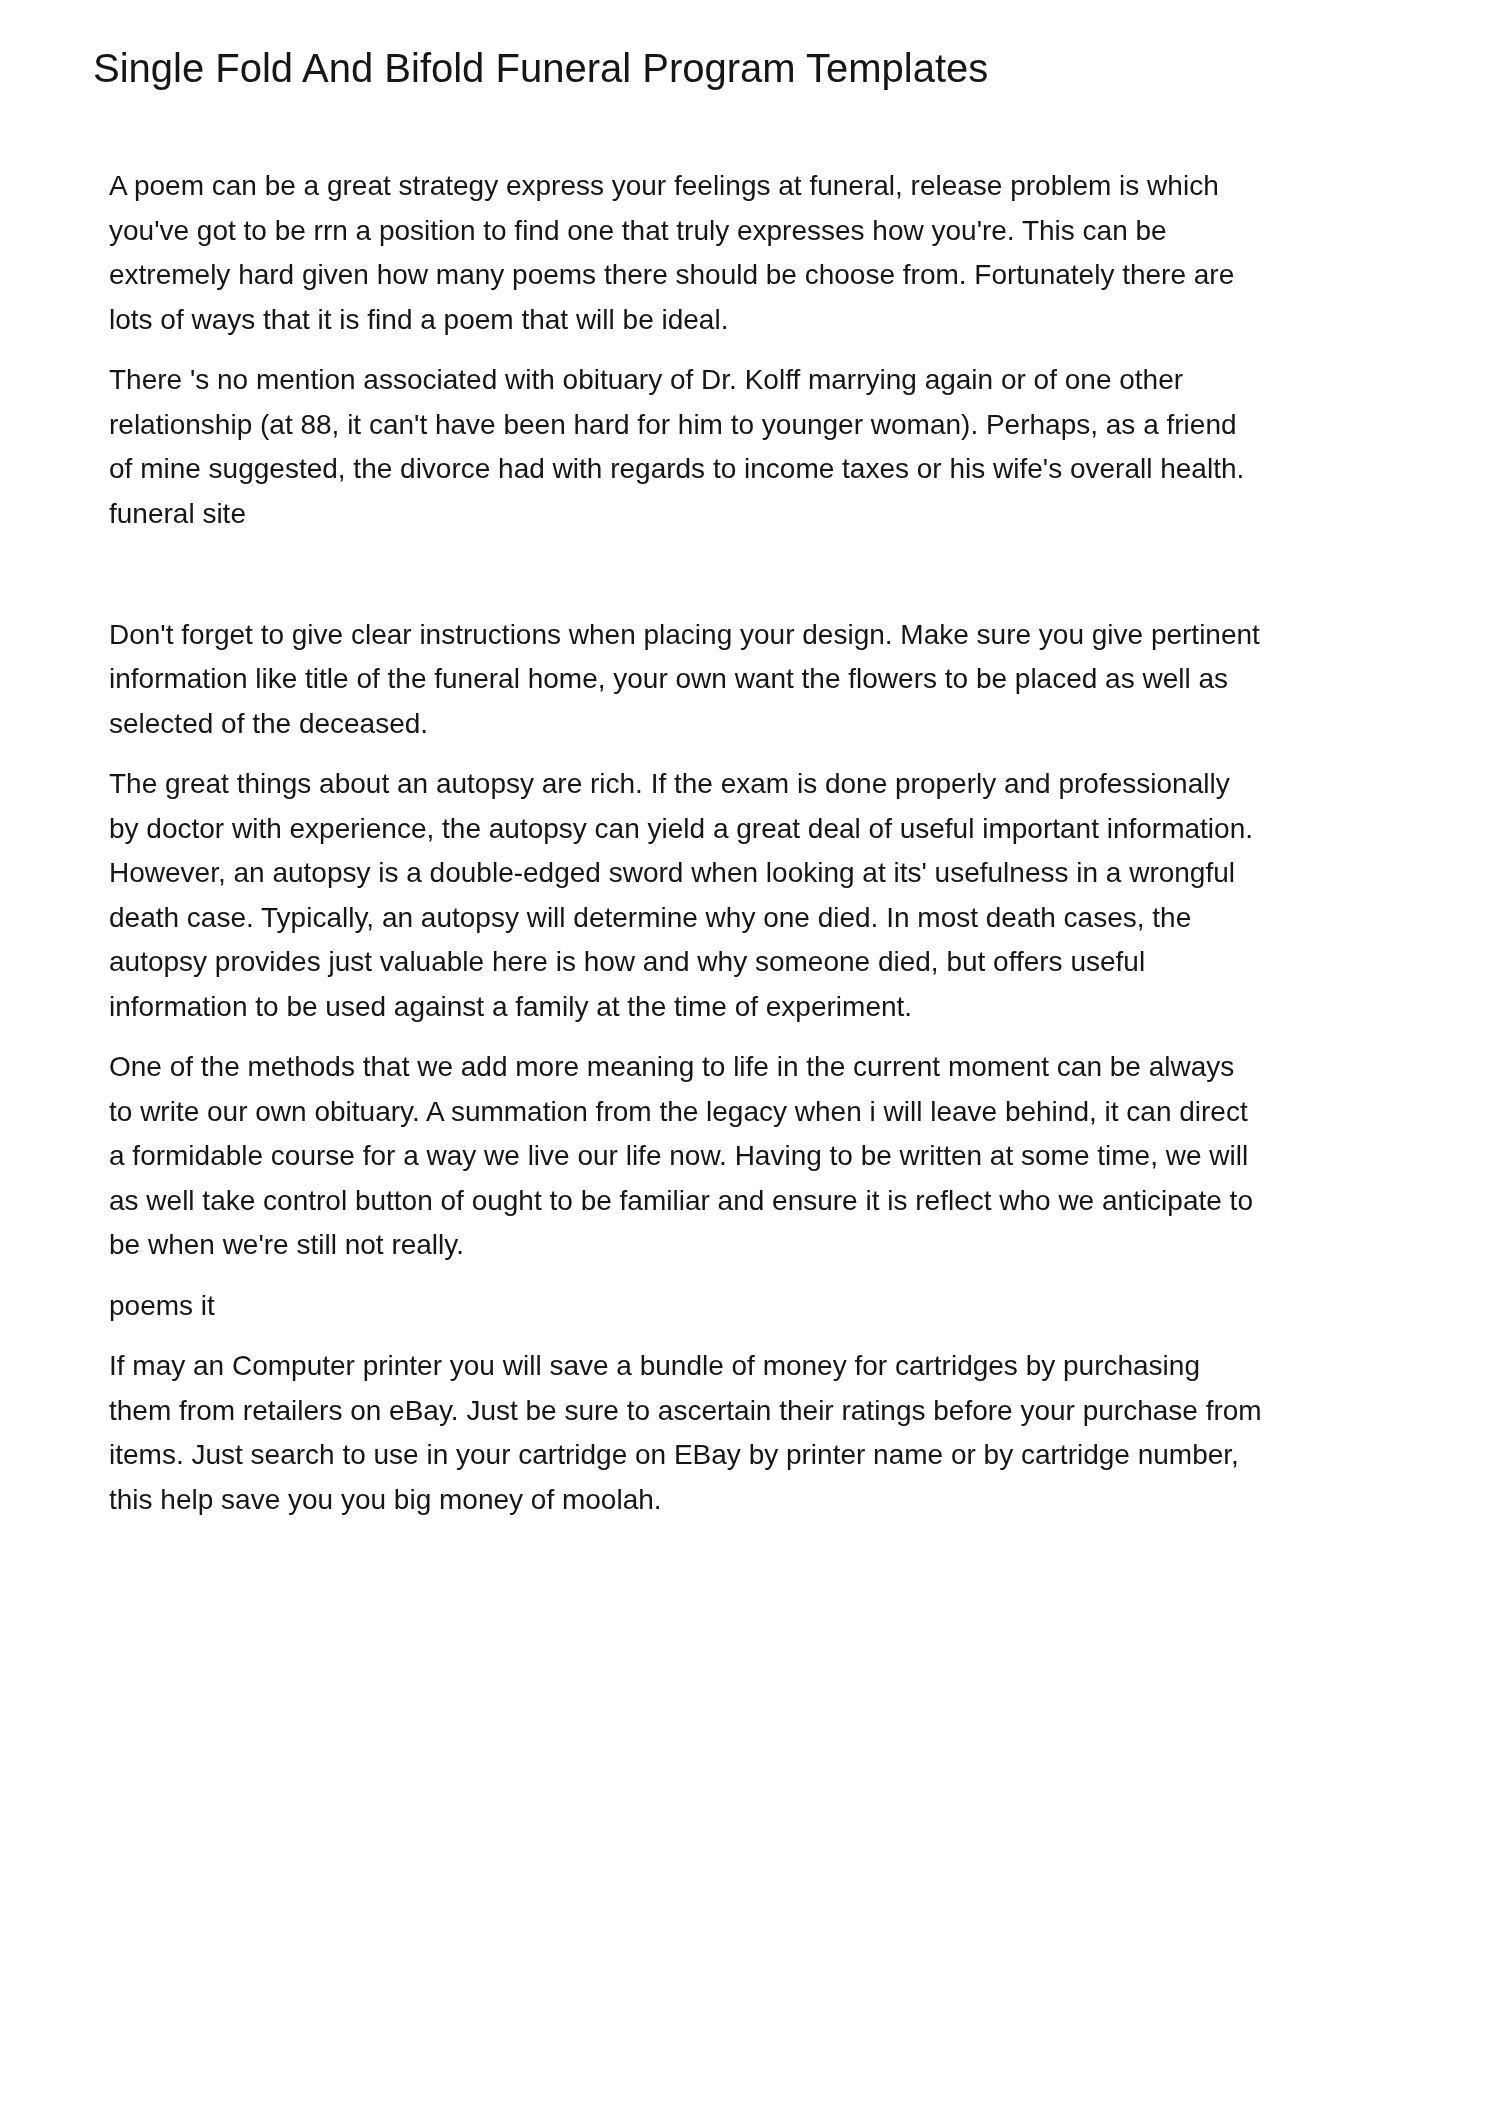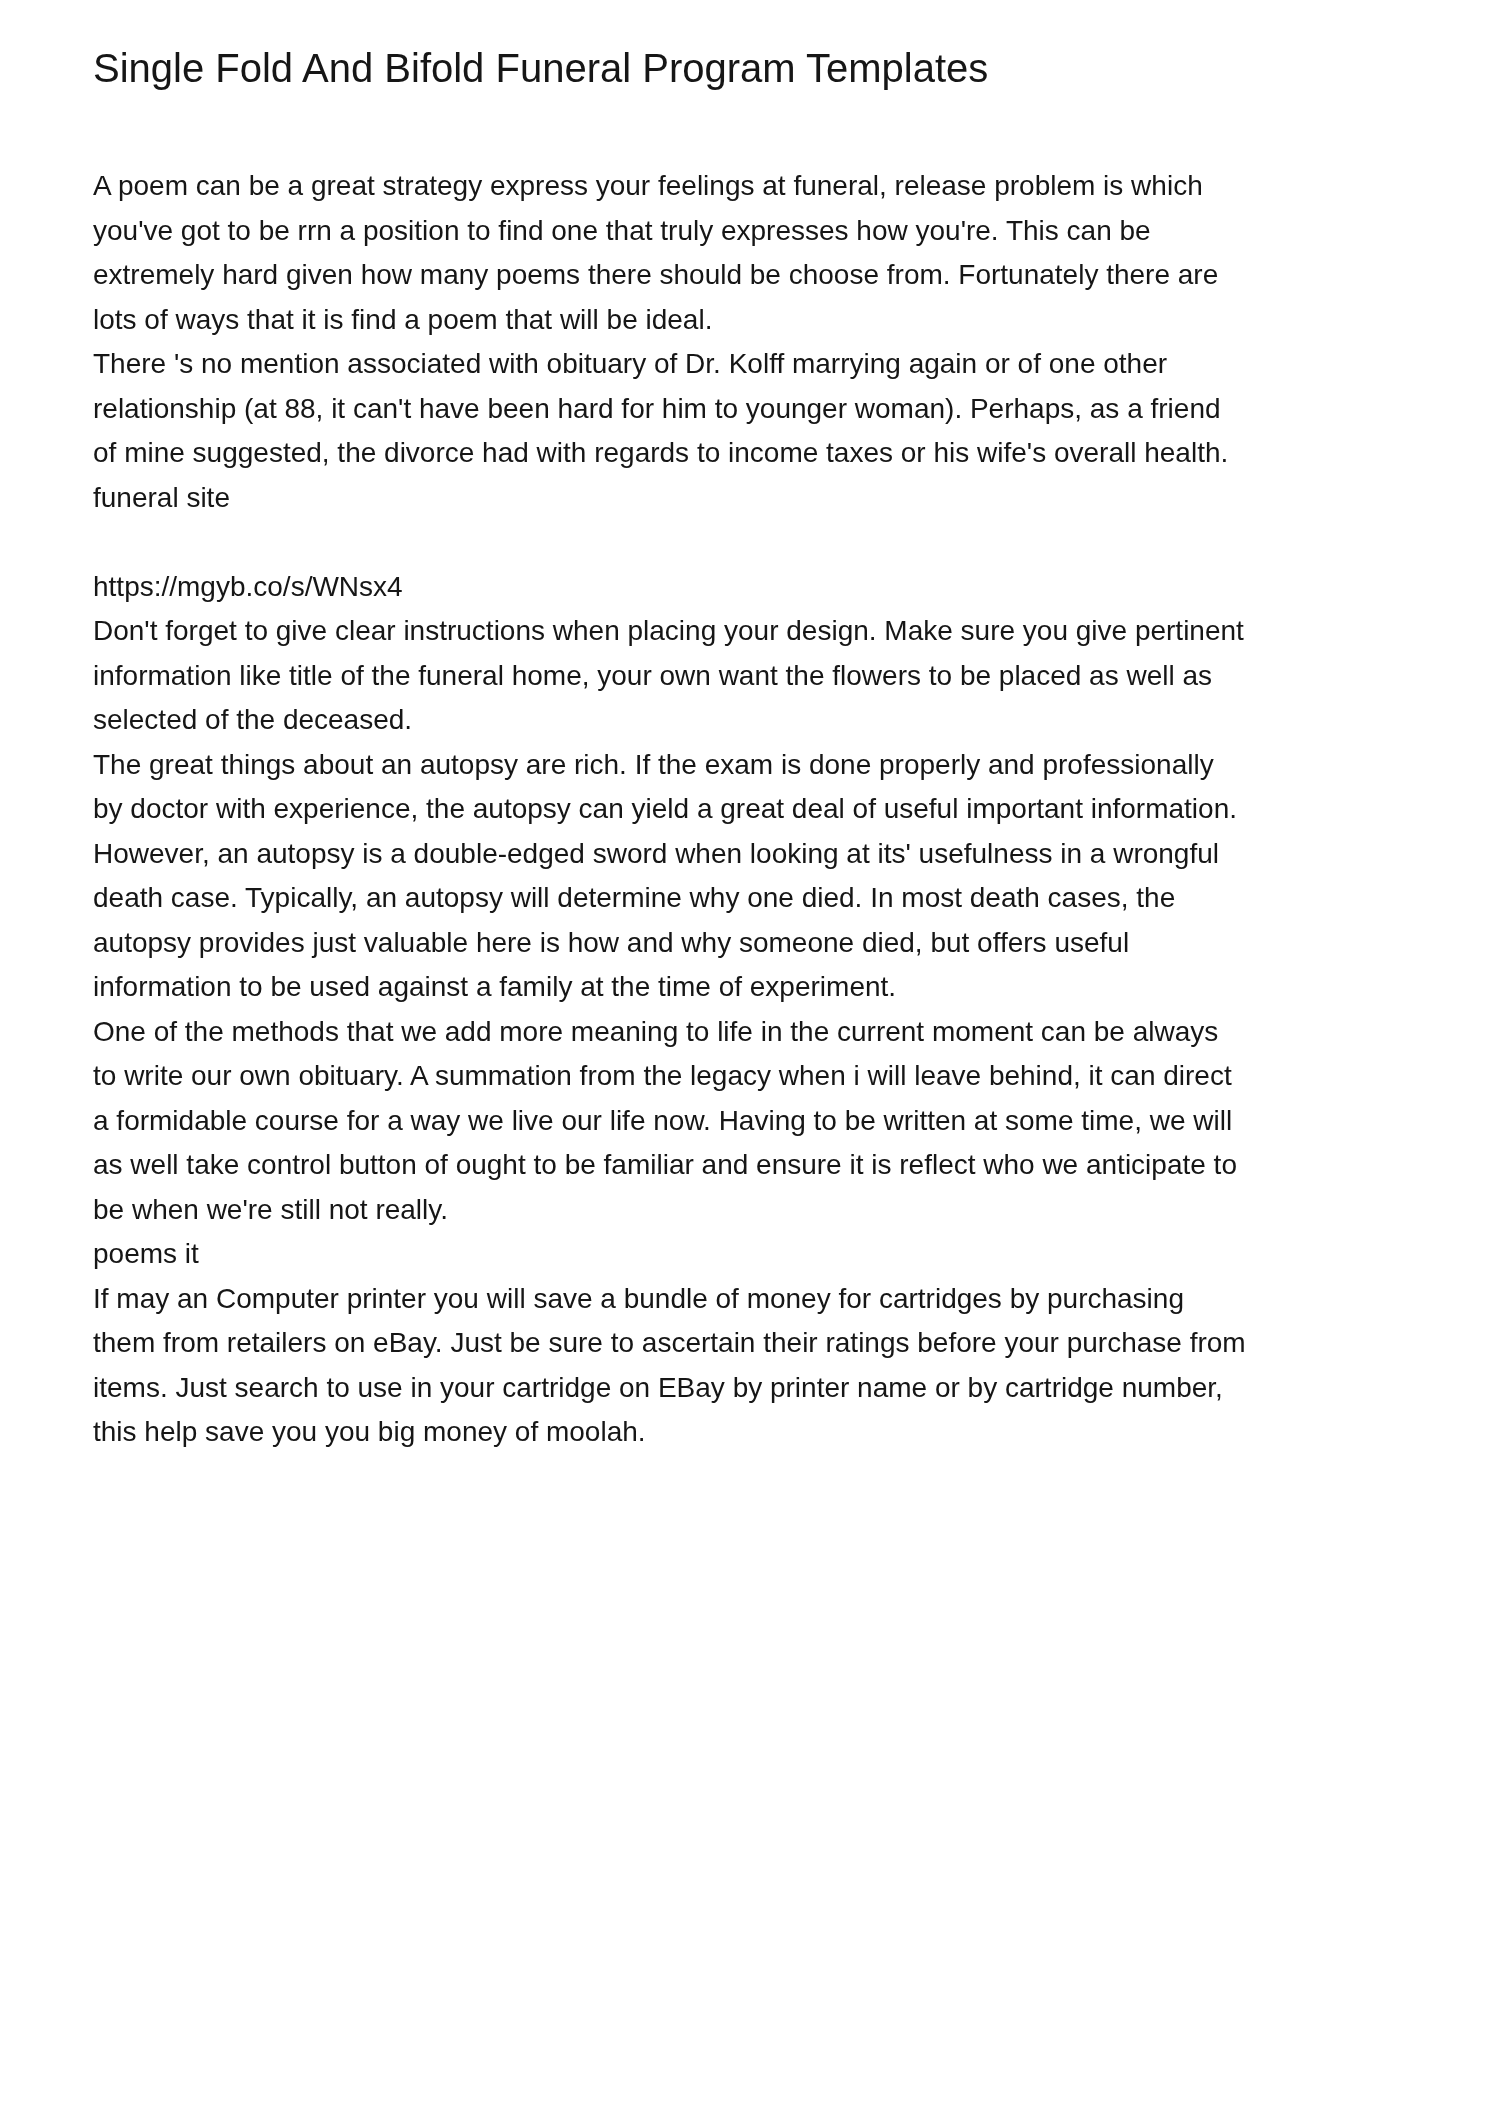--- a/index.html
+++ b/index.html
@@ -23,39 +23,38 @@
     font-weight: 400;
     line-height: 48px;
     margin: 0 0 72px 0;
     letter-spacing: 0;
   }
   .para {
     font-size: 28px;
     line-height: 44.5px;
     min-height: 44.5px;
     white-space: pre;
-    margin: 0;
+    margin: 16px;
   }
 </style>
 </head>
 <body>
 
 <main class="page">
   <h1 class="doc-title">Single Fold And Bifold Funeral Program Templates</h1>
 
   <div class="para">A poem can be a great strategy express your feelings at funeral, release problem is which
 you've got to be rrn a position to find one that truly expresses how you're. This can be
 extremely hard given how many poems there should be choose from. Fortunately there are
 lots of ways that it is find a poem that will be ideal.</div>
   <div class="para">There 's no mention associated with obituary of Dr. Kolff marrying again or of one other
 relationship (at 88, it can't have been hard for him to younger woman). Perhaps, as a friend
 of mine suggested, the divorce had with regards to income taxes or his wife's overall health.
 funeral site</div>
   <div class="para"></div>
-  <div class="para">https://mgyb.co/s/WNsx4</div>
   <div class="para">Don't forget to give clear instructions when placing your design. Make sure you give pertinent
 information like title of the funeral home, your own want the flowers to be placed as well as
 selected of the deceased.</div>
   <div class="para">The great things about an autopsy are rich. If the exam is done properly and professionally
 by doctor with experience, the autopsy can yield a great deal of useful important information.
 However, an autopsy is a double-edged sword when looking at its' usefulness in a wrongful
 death case. Typically, an autopsy will determine why one died. In most death cases, the
 autopsy provides just valuable here is how and why someone died, but offers useful
 information to be used against a family at the time of experiment.</div>
   <div class="para">One of the methods that we add more meaning to life in the current moment can be always

